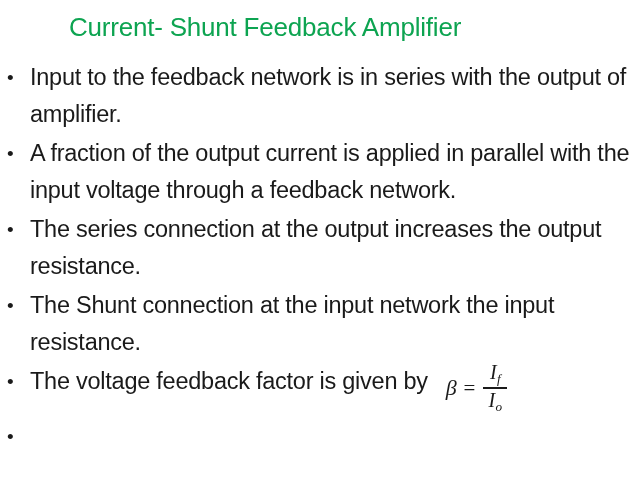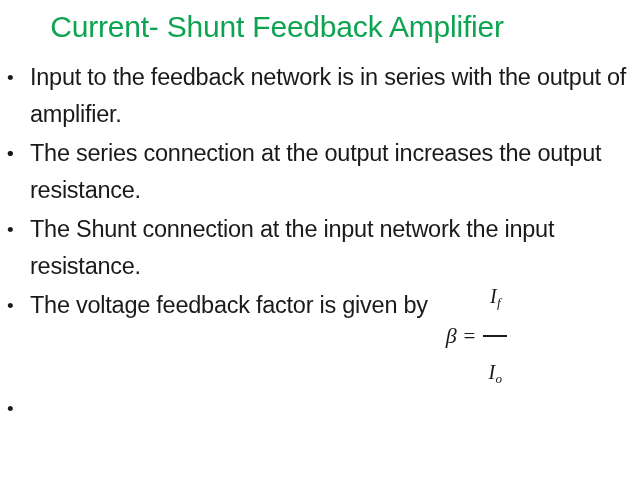--- a/index.html
+++ b/index.html
@@ -14,25 +14,25 @@
     position: relative;
     width: 638px;
     height: 478px;
     background: #ffffff;
     overflow: hidden;
     box-sizing: border-box;
   }
   #slide-title {
     position: absolute;
     top: 8px;
-    left: 16px;
+    left: 4px;
     width: 522px;
     text-align: center;
     color: #0da451;
-    font-size: 30px;
+    font-size: 26px;
     font-weight: 400;
     line-height: 38px;
     letter-spacing: -0.2px;
     white-space: nowrap;
   }
   #bullet-list {
     position: absolute;
     top: 59px;
     left: 0;
     width: 638px;
@@ -97,21 +97,20 @@
     line-height: 1;
     font-style: normal;
     padding-right: 8px;
   }
   .frac {
     display: inline-flex;
     flex-direction: column;
     align-items: center;
     vertical-align: middle;
     line-height: 1;
-    gap: 24px;
   }
   .frac .num,
   .frac .den {
     font-size: 20px;
     line-height: 1.08;
     padding: 1px 4px;
     white-space: nowrap;
   }
   .frac .bar {
     display: block;
@@ -136,20 +135,21 @@
 
   <ul id="bullet-list">
 
     <li class="bullet-item">
       <span class="bullet-marker">•</span>
       <span class="bullet-text">Input to the feedback network is in series with the output of amplifier.</span>
     </li>
 
     <li class="bullet-item">
       <span class="bullet-marker">•</span>
+      <span class="bullet-text">A fraction of the output current is applied in parallel with the input voltage through a feedback network.</span>
     </li>
 
     <li class="bullet-item">
       <span class="bullet-marker">•</span>
       <span class="bullet-text">The series connection at the output increases the output resistance.</span>
     </li>
 
     <li class="bullet-item">
       <span class="bullet-marker">•</span>
       <span class="bullet-text">The Shunt connection at the input network the input resistance.</span>

